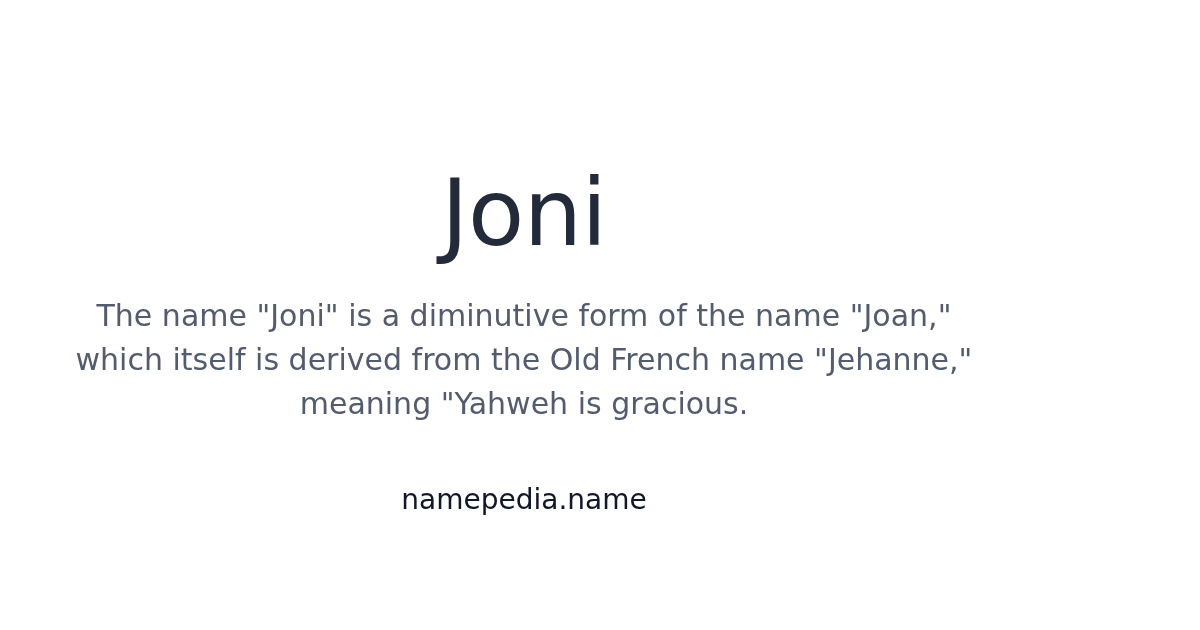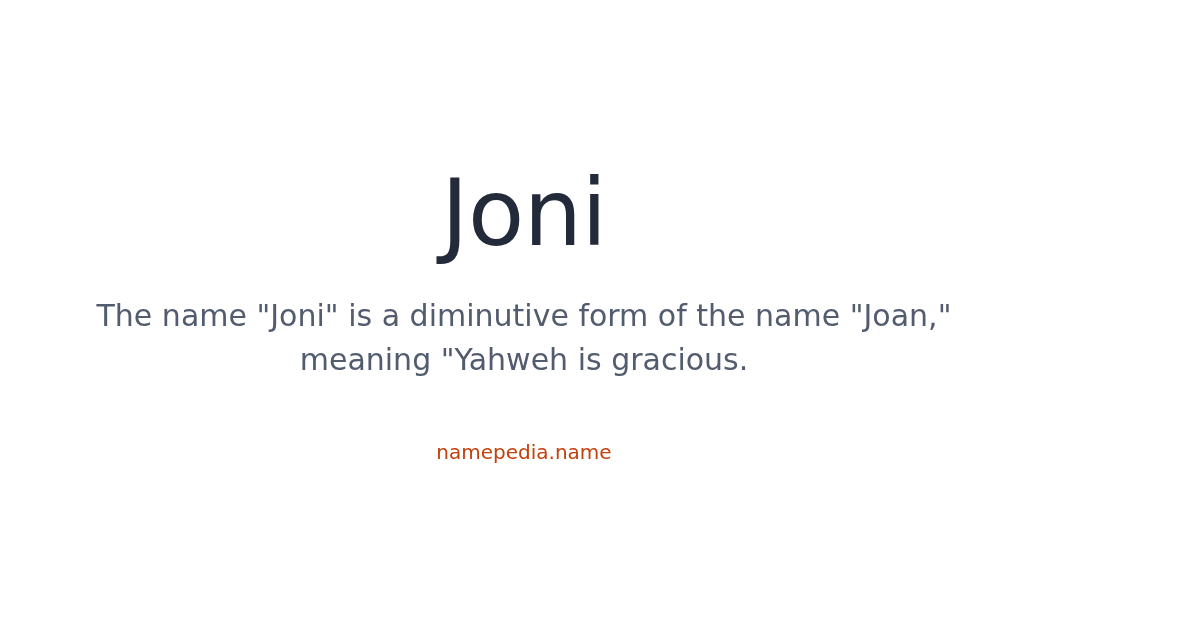--- a/index.html
+++ b/index.html
@@ -57,36 +57,37 @@
     display: block;
     white-space: nowrap;
   }
 
   .site-link-wrap {
     margin-top: 60px;
     line-height: 1;
   }
 
   .site-link {
-    font-size: 20px;
+    font-size: 28px;
     font-weight: 400;
     line-height: 1;
-    color: #c2410c;
+    color: #0f172a;
     text-decoration: none;
   }
 </style>
 </head>
 <body>
 
 <div class="og-card">
 
   <h1 class="name-title">Joni</h1>
 
   <p class="description">
     <span class="desc-line">The name "Joni" is a diminutive form of the name "Joan,"</span>
+    <span class="desc-line">which itself is derived from the Old French name "Jehanne,"</span>
     <span class="desc-line">meaning "Yahweh is gracious.</span>
   </p>
 
   <div class="site-link-wrap">
     <a class="site-link" href="#">namepedia.name</a>
   </div>
 
 </div>
 
 </body></html>

